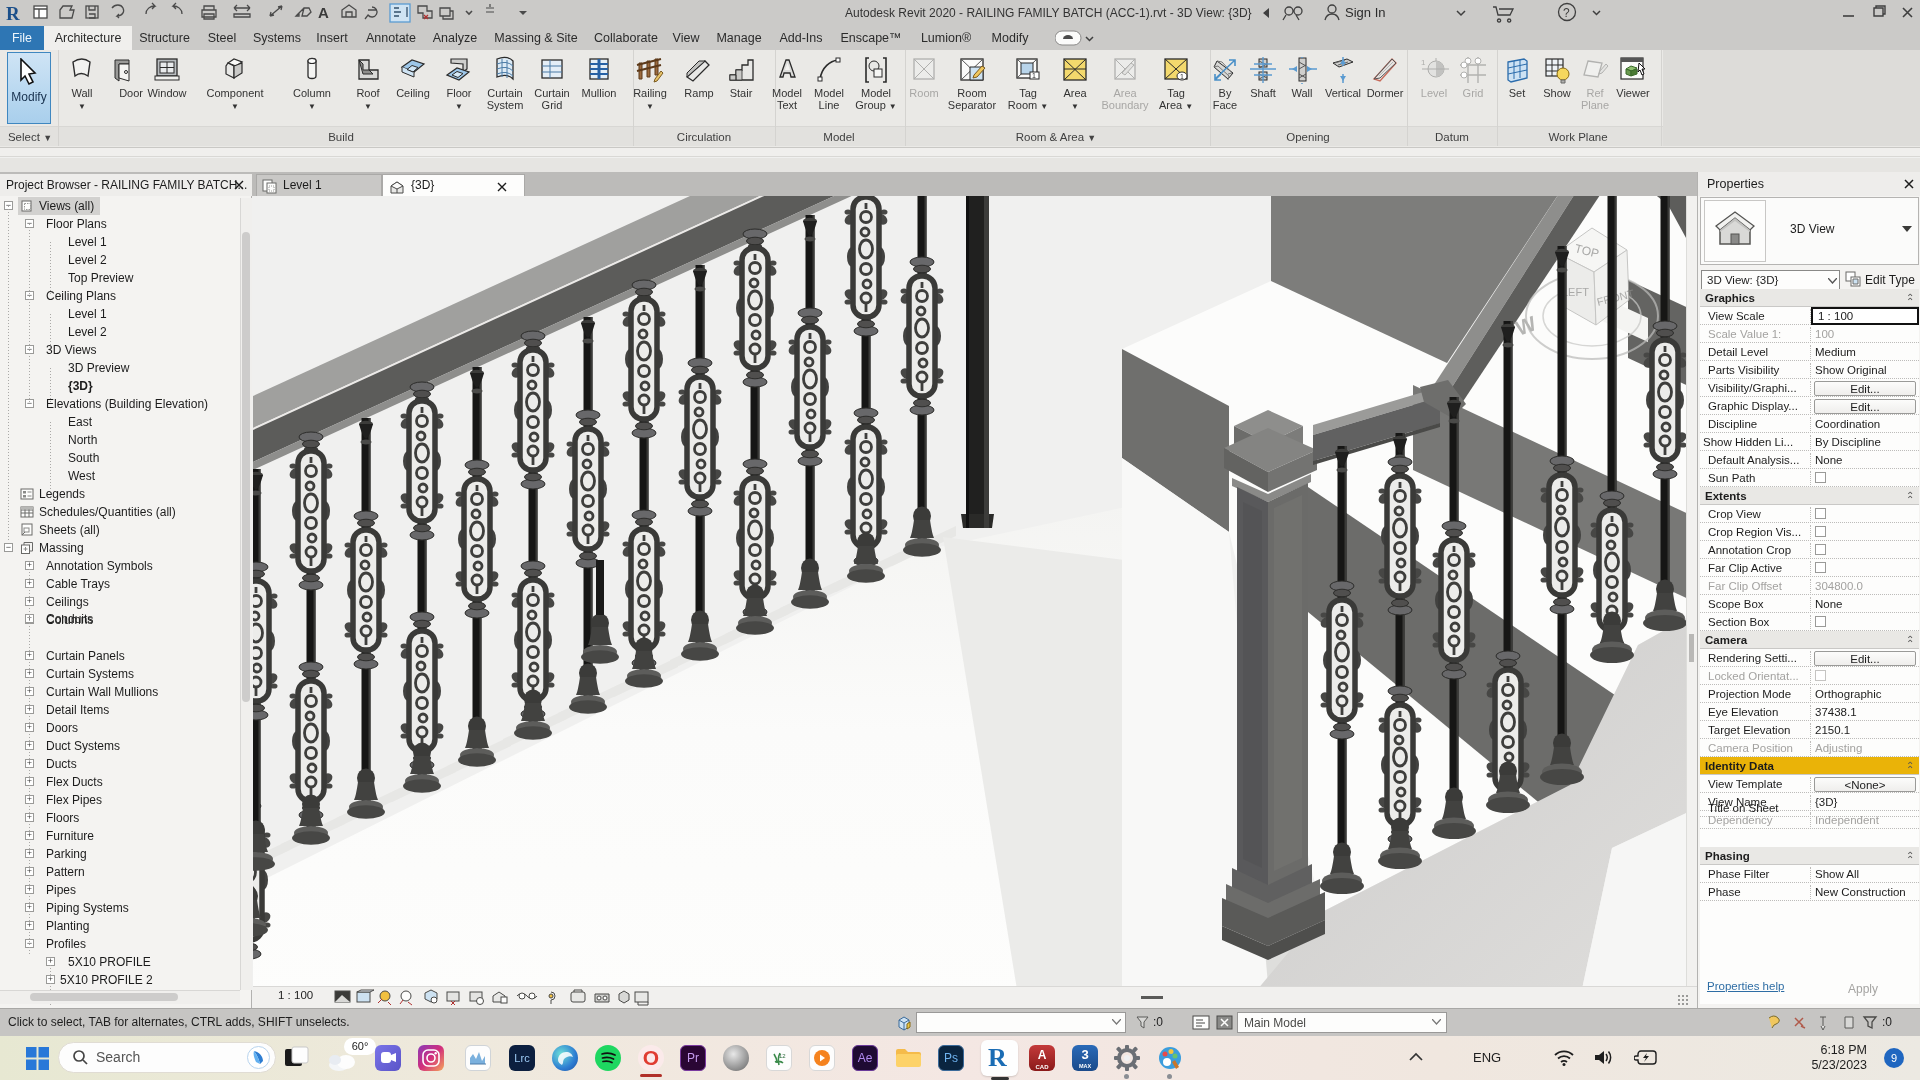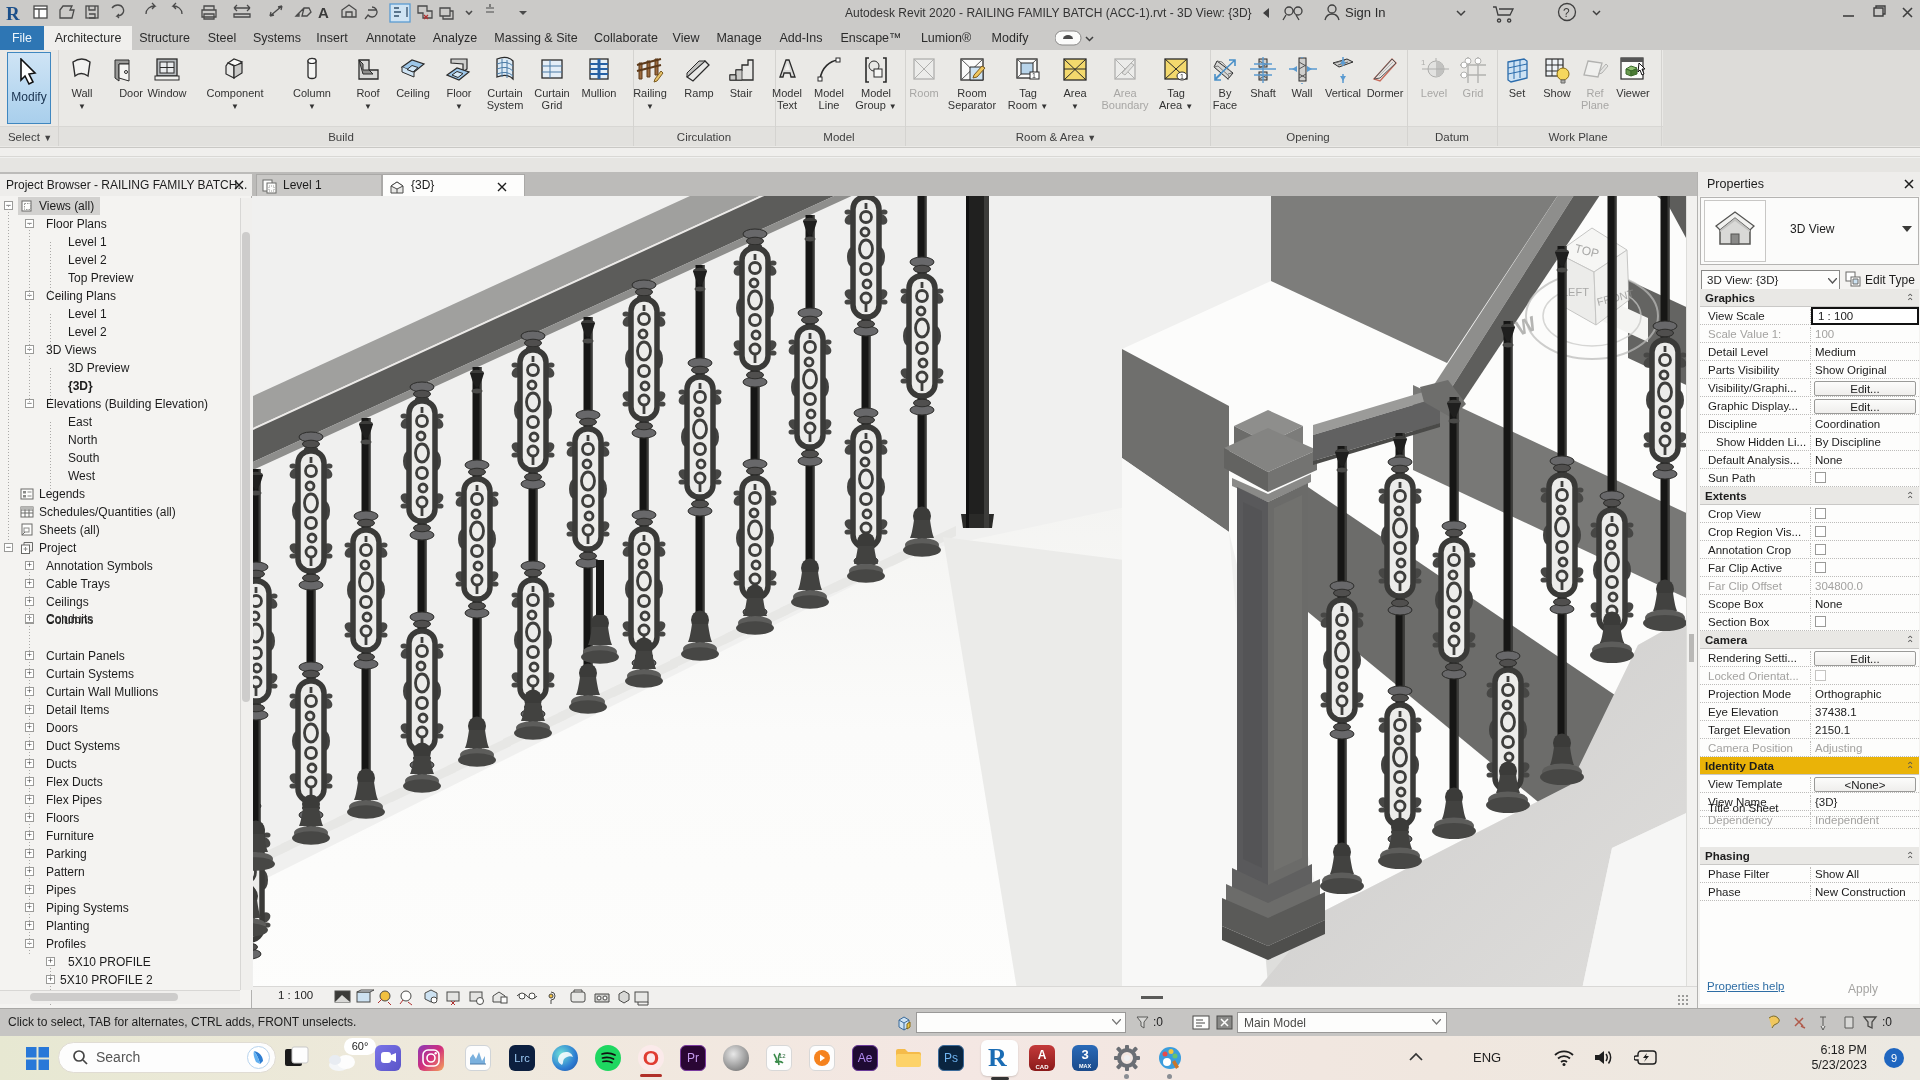--- a/index.html
+++ b/index.html
@@ -463,21 +463,21 @@
         </svg>
         <span class="abs" style="left:39px;font-weight:normal;">Sheets (all)</span>
       </div>
     <div class="tr" style="top:343px;left:0;width:252px;">
         <span class="exp" style="left:4px;top:4px;">−</span>
         <svg class="tico2" style="left:20px" viewBox="0 0 14 14">
           <rect x="1.5" y="4" width="8" height="8.5" fill="#fdfdfc" stroke="#6a6a68"></rect>
           <path d="M4 4V1.5h8.5V10H10" fill="none" stroke="#6a6a68"></path>
           <path d="M3.5 8h4M5.5 6v4" stroke="#8a8a88"></path>
         </svg>
-        <span class="abs" style="left:39px;font-weight:normal;">Project</span>
+        <span class="abs" style="left:39px;font-weight:normal;">Massing</span>
       </div>
     <div class="tr" style="top:361px;left:0;width:252px;">
         <span class="exp" style="left:25px;top:4px;">+</span>
         <span class="abs" style="left:46px;font-weight:normal;">Annotation Symbols</span>
       </div>
     <div class="tr" style="top:379px;left:0;width:252px;">
         <span class="exp" style="left:25px;top:4px;">+</span>
         <span class="abs" style="left:46px;font-weight:normal;">Cable Trays</span>
       </div>
     <div class="tr" style="top:397px;left:0;width:252px;">
@@ -975,21 +975,21 @@
     <div class="abs" style="left:150px;top:786px;color:#a5a4a2;font-size:12px;">Apply</div>
 
     <div class="abs" style="left:2px;top:93px;width:219px;height:18px;background:#e9e8e5;border-bottom:1px solid #c9c8c6;font-weight:bold;line-height:18px;"><span style="margin-left:5px;">Graphics</span><span class="abs" style="left:206px;top:0px;font-weight:normal;color:#555;font-size:10px;">⌃<span class="abs" style="left:0;top:4px">⌃</span></span></div>
     <div class="abs" style="left:2px;top:111px;width:219px;height:18px;border-bottom:1px dotted #bdbcba;line-height:18px;color:#1c1c1c;"><span style="margin-left:8px;">View Scale</span><span class="abs" style="left:110px;top:2px;height:14px;border-left:1px dotted #bdbcba;"></span><span class="abs" style="left:111px;top:0px;width:108px;height:18px;border:2px solid #111;background:#fff;line-height:14px;"><span style="margin-left:5px;">1 : 100</span></span></div>
     <div class="abs" style="left:2px;top:129px;width:219px;height:18px;border-bottom:1px dotted #bdbcba;line-height:18px;color:#a3a2a0;"><span style="margin-left:8px;">Scale Value    1:</span><span class="abs" style="left:110px;top:2px;height:14px;border-left:1px dotted #bdbcba;"></span><span class="abs" style="left:115px;color:#a3a2a0;">100</span></div>
     <div class="abs" style="left:2px;top:147px;width:219px;height:18px;border-bottom:1px dotted #bdbcba;line-height:18px;color:#1c1c1c;"><span style="margin-left:8px;">Detail Level</span><span class="abs" style="left:110px;top:2px;height:14px;border-left:1px dotted #bdbcba;"></span><span class="abs" style="left:115px;color:#1c1c1c;">Medium</span></div>
     <div class="abs" style="left:2px;top:165px;width:219px;height:18px;border-bottom:1px dotted #bdbcba;line-height:18px;color:#1c1c1c;"><span style="margin-left:8px;">Parts Visibility</span><span class="abs" style="left:110px;top:2px;height:14px;border-left:1px dotted #bdbcba;"></span><span class="abs" style="left:115px;color:#1c1c1c;">Show Original</span></div>
     <div class="abs" style="left:2px;top:183px;width:219px;height:18px;border-bottom:1px dotted #bdbcba;line-height:18px;color:#1c1c1c;"><span style="margin-left:8px;">Visibility/Graphi...</span><span class="abs" style="left:110px;top:2px;height:14px;border-left:1px dotted #bdbcba;"></span><span class="abs" style="left:114px;top:1.5px;width:102px;height:15px;background:linear-gradient(180deg,#fcfcfb,#efeeec);border:1px solid #9a9a98;border-radius:2px;line-height:14px;text-align:center;">Edit...</span></div>
     <div class="abs" style="left:2px;top:201px;width:219px;height:18px;border-bottom:1px dotted #bdbcba;line-height:18px;color:#1c1c1c;"><span style="margin-left:8px;">Graphic Display...</span><span class="abs" style="left:110px;top:2px;height:14px;border-left:1px dotted #bdbcba;"></span><span class="abs" style="left:114px;top:1.5px;width:102px;height:15px;background:linear-gradient(180deg,#fcfcfb,#efeeec);border:1px solid #9a9a98;border-radius:2px;line-height:14px;text-align:center;">Edit...</span></div>
     <div class="abs" style="left:2px;top:219px;width:219px;height:18px;border-bottom:1px dotted #bdbcba;line-height:18px;color:#1c1c1c;"><span style="margin-left:8px;">Discipline</span><span class="abs" style="left:110px;top:2px;height:14px;border-left:1px dotted #bdbcba;"></span><span class="abs" style="left:115px;color:#1c1c1c;">Coordination</span></div>
-    <div class="abs" style="left:2px;top:237px;width:219px;height:18px;border-bottom:1px dotted #bdbcba;line-height:18px;color:#1c1c1c;"><span style="margin-left:16px;">Show Hidden Li...</span><span class="abs" style="left:110px;top:2px;height:14px;border-left:1px dotted #bdbcba;"></span><span class="abs" style="left:115px;color:#1c1c1c;">By Discipline</span></div>
+    <div class="abs" style="left:2px;top:237px;width:219px;height:18px;border-bottom:1px dotted #bdbcba;line-height:18px;color:#1c1c1c;"><span style="margin-left:3px;">Show Hidden Li...</span><span class="abs" style="left:110px;top:2px;height:14px;border-left:1px dotted #bdbcba;"></span><span class="abs" style="left:115px;color:#1c1c1c;">By Discipline</span></div>
     <div class="abs" style="left:2px;top:255px;width:219px;height:18px;border-bottom:1px dotted #bdbcba;line-height:18px;color:#1c1c1c;"><span style="margin-left:8px;">Default Analysis...</span><span class="abs" style="left:110px;top:2px;height:14px;border-left:1px dotted #bdbcba;"></span><span class="abs" style="left:115px;color:#1c1c1c;">None</span></div>
     <div class="abs" style="left:2px;top:273px;width:219px;height:18px;border-bottom:1px dotted #bdbcba;line-height:18px;color:#1c1c1c;"><span style="margin-left:8px;">Sun Path</span><span class="abs" style="left:110px;top:2px;height:14px;border-left:1px dotted #bdbcba;"></span><span class="abs" style="left:115px;top:3px;width:11px;height:11px;background:#fff;border:1px solid #9a9a98;"></span></div>
     <div class="abs" style="left:2px;top:291px;width:219px;height:18px;background:#e9e8e5;border-bottom:1px solid #c9c8c6;font-weight:bold;line-height:18px;"><span style="margin-left:5px;">Extents</span><span class="abs" style="left:206px;top:0px;font-weight:normal;color:#555;font-size:10px;">⌃<span class="abs" style="left:0;top:4px">⌃</span></span></div>
     <div class="abs" style="left:2px;top:309px;width:219px;height:18px;border-bottom:1px dotted #bdbcba;line-height:18px;color:#1c1c1c;"><span style="margin-left:8px;">Crop View</span><span class="abs" style="left:110px;top:2px;height:14px;border-left:1px dotted #bdbcba;"></span><span class="abs" style="left:115px;top:3px;width:11px;height:11px;background:#fff;border:1px solid #9a9a98;"></span></div>
     <div class="abs" style="left:2px;top:327px;width:219px;height:18px;border-bottom:1px dotted #bdbcba;line-height:18px;color:#1c1c1c;"><span style="margin-left:8px;">Crop Region Vis...</span><span class="abs" style="left:110px;top:2px;height:14px;border-left:1px dotted #bdbcba;"></span><span class="abs" style="left:115px;top:3px;width:11px;height:11px;background:#fff;border:1px solid #9a9a98;"></span></div>
     <div class="abs" style="left:2px;top:345px;width:219px;height:18px;border-bottom:1px dotted #bdbcba;line-height:18px;color:#1c1c1c;"><span style="margin-left:8px;">Annotation Crop</span><span class="abs" style="left:110px;top:2px;height:14px;border-left:1px dotted #bdbcba;"></span><span class="abs" style="left:115px;top:3px;width:11px;height:11px;background:#fff;border:1px solid #9a9a98;"></span></div>
     <div class="abs" style="left:2px;top:363px;width:219px;height:18px;border-bottom:1px dotted #bdbcba;line-height:18px;color:#1c1c1c;"><span style="margin-left:8px;">Far Clip Active</span><span class="abs" style="left:110px;top:2px;height:14px;border-left:1px dotted #bdbcba;"></span><span class="abs" style="left:115px;top:3px;width:11px;height:11px;background:#fff;border:1px solid #9a9a98;"></span></div>
     <div class="abs" style="left:2px;top:381px;width:219px;height:18px;border-bottom:1px dotted #bdbcba;line-height:18px;color:#a3a2a0;"><span style="margin-left:8px;margin-top:21px;">Far Clip Offset</span><span class="abs" style="left:110px;top:2px;height:14px;border-left:1px dotted #bdbcba;"></span><span class="abs" style="left:115px;color:#a3a2a0;">304800.0</span></div>
     <div class="abs" style="left:2px;top:399px;width:219px;height:18px;border-bottom:1px dotted #bdbcba;line-height:18px;color:#1c1c1c;"><span style="margin-left:8px;">Scope Box</span><span class="abs" style="left:110px;top:2px;height:14px;border-left:1px dotted #bdbcba;"></span><span class="abs" style="left:115px;color:#1c1c1c;">None</span></div>
     <div class="abs" style="left:2px;top:417px;width:219px;height:18px;border-bottom:1px dotted #bdbcba;line-height:18px;color:#1c1c1c;"><span style="margin-left:8px;">Section Box</span><span class="abs" style="left:110px;top:2px;height:14px;border-left:1px dotted #bdbcba;"></span><span class="abs" style="left:115px;top:3px;width:11px;height:11px;background:#fff;border:1px solid #9a9a98;"></span></div>
@@ -1008,21 +1008,21 @@
     <div class="abs" style="left:2px;top:651px;width:219px;height:18px;background:#e9e8e5;border-bottom:1px solid #c9c8c6;font-weight:bold;line-height:18px;"><span style="margin-left:5px;">Phasing</span><span class="abs" style="left:206px;top:0px;font-weight:normal;color:#555;font-size:10px;">⌃<span class="abs" style="left:0;top:4px">⌃</span></span></div>
     <div class="abs" style="left:2px;top:669px;width:219px;height:18px;border-bottom:1px dotted #bdbcba;line-height:18px;color:#1c1c1c;"><span style="margin-left:8px;">Phase Filter</span><span class="abs" style="left:110px;top:2px;height:14px;border-left:1px dotted #bdbcba;"></span><span class="abs" style="left:115px;color:#1c1c1c;">Show All</span></div>
     <div class="abs" style="left:2px;top:687px;width:219px;height:18px;border-bottom:1px dotted #bdbcba;line-height:18px;color:#1c1c1c;"><span style="margin-left:8px;">Phase</span><span class="abs" style="left:110px;top:2px;height:14px;border-left:1px dotted #bdbcba;"></span><span class="abs" style="left:115px;color:#1c1c1c;">New Construction</span></div>
   </div>
   <div class="abs" style="left:1697px;top:172px;width:223px;height:24px;background:#eeedeb;border-left:1px solid #b3b2b0;font-size:12.5px;color:#1c1c1c;line-height:24px;"><span style="margin-left:9px;">Properties</span>
     <svg class="abs" style="top:7px;left:206px" width="10" height="10">
         <path d="M1 1l8 8M9 1L1 9" stroke="#1c1c1c" stroke-width="1.5"></path>
       </svg>
   </div>
   <div id="statusbar">
-    <div class="abs" style="left:8px;top:6px;font-size:12px;color:#1e1e1e;">Click to select, TAB for alternates, CTRL adds, FRONT unselects.</div>
+    <div class="abs" style="left:8px;top:6px;font-size:12px;color:#1e1e1e;">Click to select, TAB for alternates, CTRL adds, SHIFT unselects.</div>
     <svg class="abs" style="left:895px;top:5px" width="18" height="18" viewBox="0 0 18 18">
         <path d="M4 6l5-3 5 3v7l-5 3-5-3z" fill="#cde2f2" stroke="#3a6a9a"></path>
         <path d="M4 6l5 3 5-3M9 9v7" fill="none" stroke="#3a6a9a"></path>
         <path d="M12 10l3-2v5l-3 2z" fill="#e8c84a" stroke="#8a6a10"></path>
       </svg>
     <div class="abs" style="left:916px;top:3px;width:210px;height:21px;background:#fdfdfc;border:1px solid #9a9998;"></div>
     <svg class="abs" style="left:1112px;top:10px" width="9" height="6">
         <path d="M0 0l4.5 5L9 0" fill="none" stroke="#777" stroke-width="1.3"></path>
       </svg>
     <svg class="abs" style="left:1135px;top:5px" width="18" height="18" viewBox="0 0 18 18">

